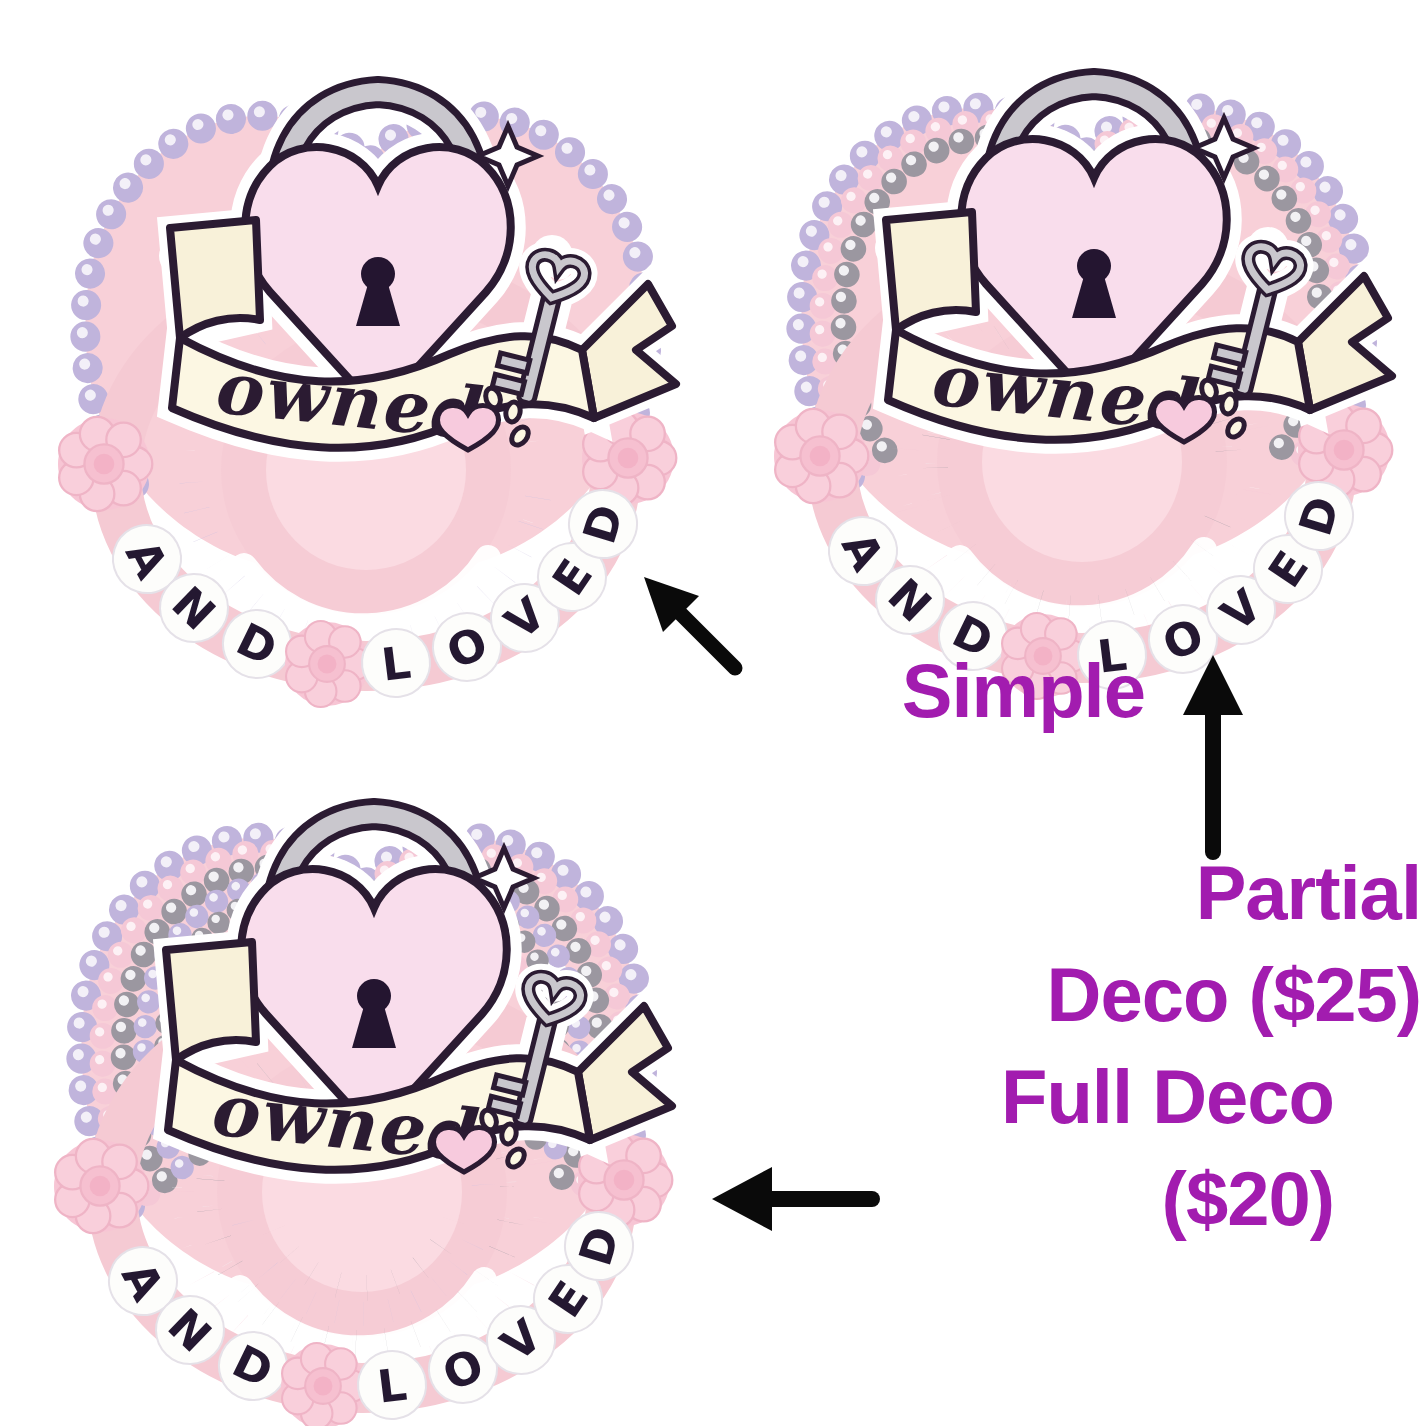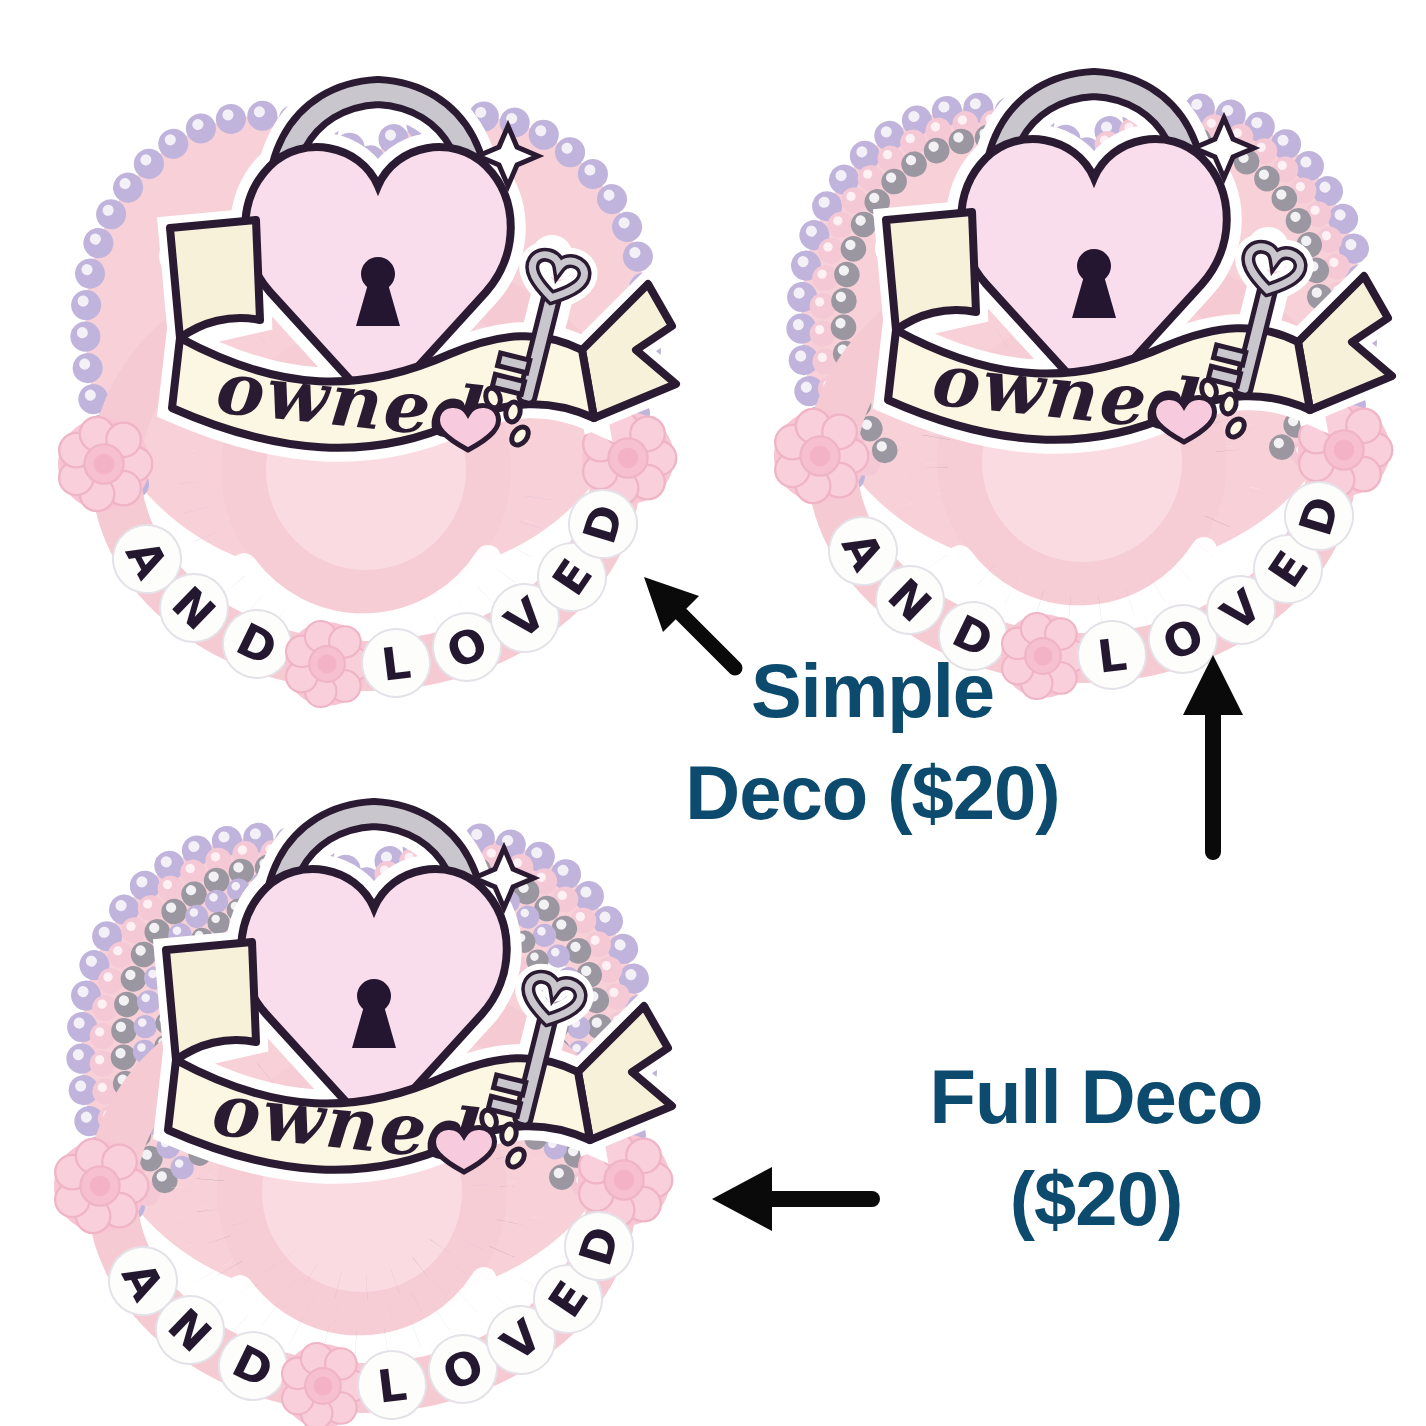--- a/index.html
+++ b/index.html
@@ -1,19 +1,19 @@
 <!DOCTYPE html>
 <html><head>
 <meta charset="utf-8">
 <style>
   html,body{margin:0;padding:0;background:#ffffff;}
   .canvas{position:relative;width:1426px;height:1426px;background:#ffffff;overflow:hidden;
           font-family:"Liberation Sans",sans-serif;}
   .collage{position:absolute;left:0;top:0;width:1426px;height:1426px;}
-  .lbl{position:absolute;text-align:center;color:#0c4a6e;
+  .lbl{position:absolute;text-align:right;color:#a21caf;
        font:700 76px/102px "Liberation Sans",sans-serif;letter-spacing:-1px;}
   .lbl div{white-space:nowrap;}
   #label-simple{left:600px;top:640px;width:545px;}
   #label-partial{left:946px;top:842px;width:475px;}
   #label-full{left:858px;top:1046px;width:476px;}
   .bl{font:700 45px "DejaVu Sans",sans-serif;fill:#241831;}
   .owned-txt{font:italic 700 72px "DejaVu Serif",serif;fill:#2b1b32;letter-spacing:2px;}
 </style>
 </head>
 <body>
@@ -196,20 +196,23 @@
     </g>
     <g>
       <path d="M872 1199 L772 1199" stroke="#0a0a0a" stroke-width="16" stroke-linecap="round" fill="none"></path>
       <path d="M712 1199 L772 1167 L772 1231 Z"></path>
     </g>
   </g>
 </svg>
 
 <div class="lbl" id="label-simple">
   <div>Simple</div>
-  <div>Deco ($20)</div>
+</div>
+<div class="lbl" id="label-partial">
+  <div>Partial</div>
+  <div>Deco ($25)</div>
 </div>
 <div class="lbl" id="label-full">
   <div>Full Deco</div>
   <div>($20)</div>
 </div>
 
 </div>
 
 </body></html>

